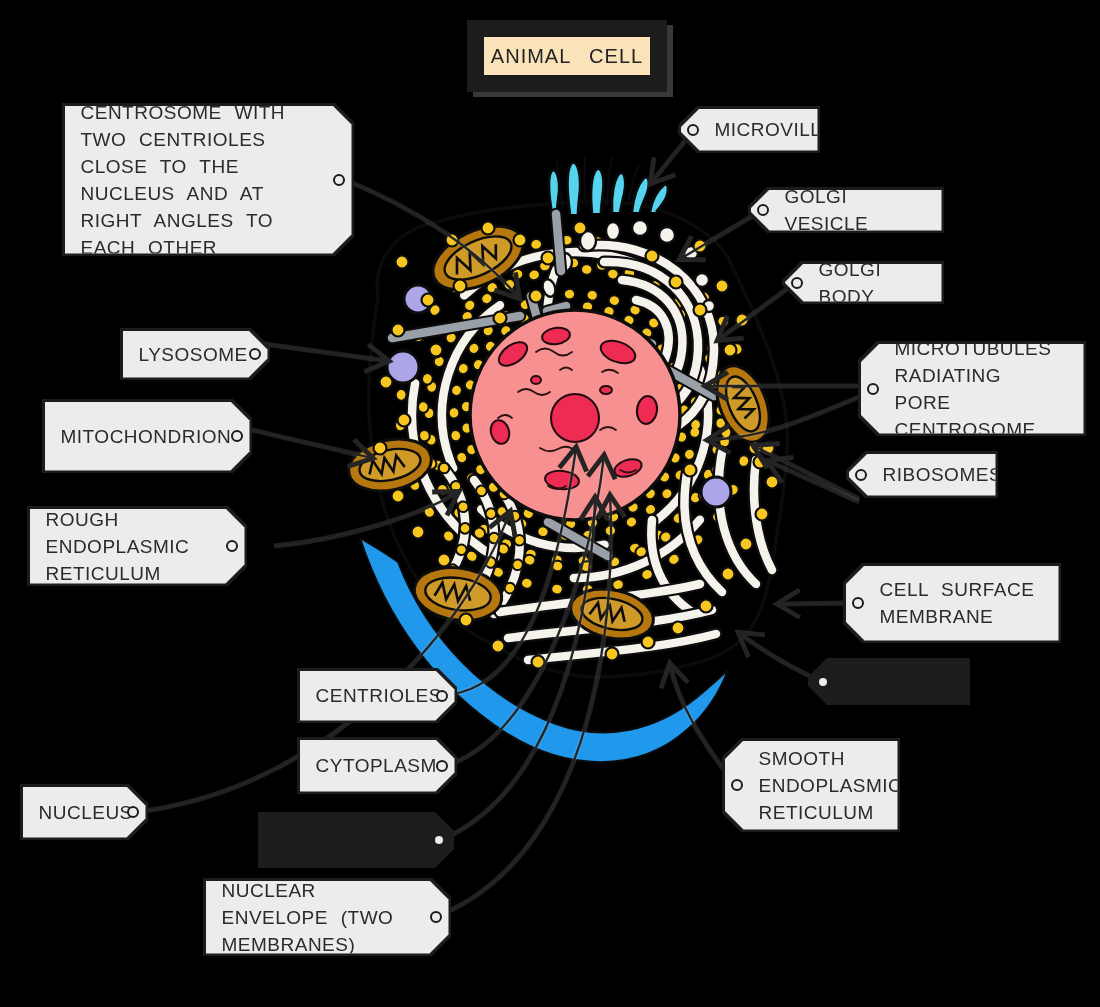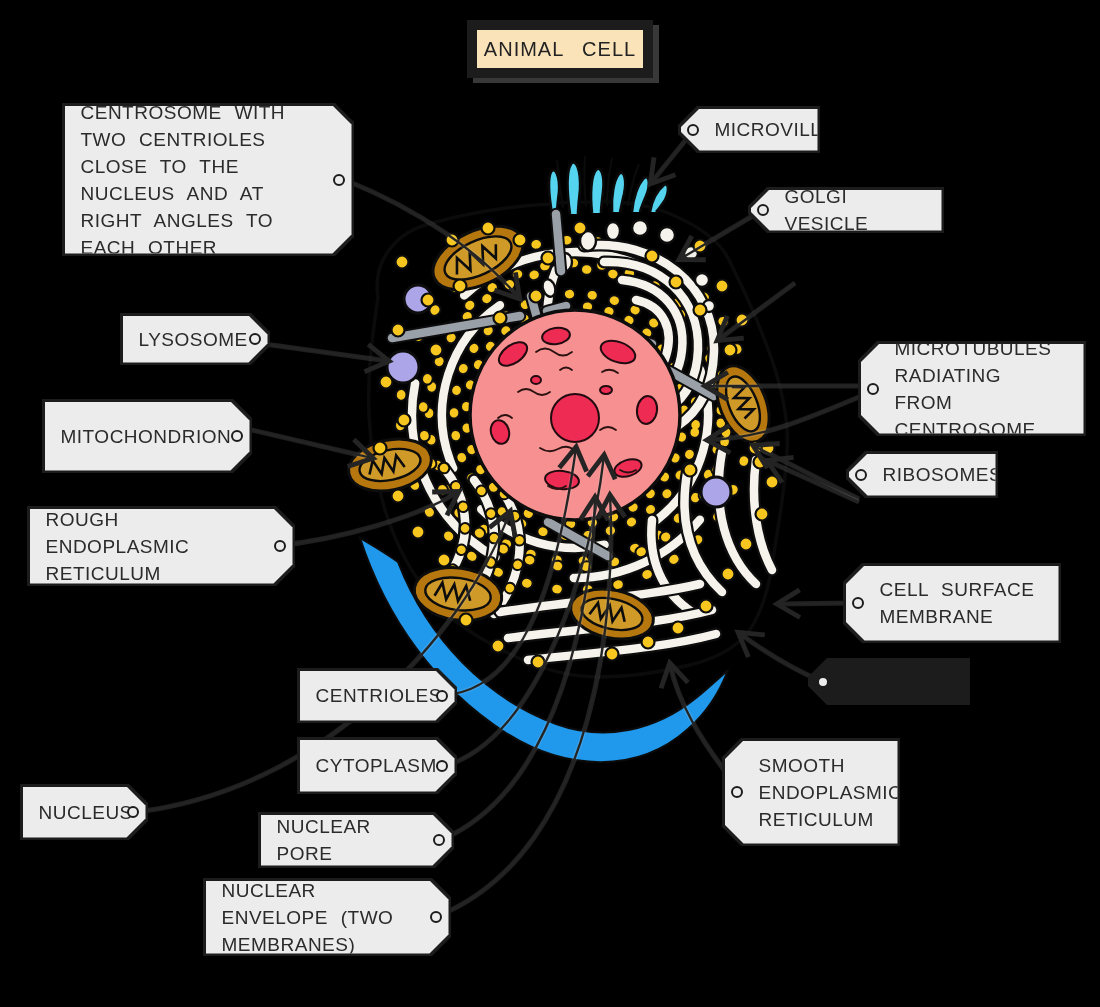--- a/index.html
+++ b/index.html
@@ -12,21 +12,21 @@
           box-sizing:border-box;color:var(--c-text,#2b2b2b);font-size:19px;line-height:27px;
           letter-spacing:.5px;word-spacing:7px;}
   .clipR,.clipR .tag-in{clip-path:polygon(0 0,calc(100% - 19px) 0,100% 19px,100% calc(100% - 19px),calc(100% - 19px) 100%,0 100%);}
   .clipL,.clipL .tag-in{clip-path:polygon(19px 0,100% 0,100% 100%,19px 100%,0 calc(100% - 19px),0 19px);}
   .tag.sideL .tag-in{padding:2px 32px 2px 16px;}
   .tag.sideR .tag-in{padding:2px 14px 2px 34px;}
   .dot{position:absolute;top:50%;margin-top:-6px;width:8px;height:8px;border:2.5px solid #1c1c1c;
        border-radius:50%;background:var(--c-label_box,#ececec);}
   .sideL .dot{right:9px;}
   .sideR .dot{left:9px;}
-  .title-tag{position:absolute;background:#1c1c1c;padding:10px;filter:drop-shadow(6px 5px 0 rgba(125,125,125,0.45));}
+  .title-tag{position:absolute;background:#1c1c1c;padding:17px;filter:drop-shadow(6px 5px 0 rgba(125,125,125,0.45));}
   .title-in{width:100%;height:100%;background:var(--c-title_box,#fbe3b9);display:flex;align-items:center;justify-content:center;
             box-sizing:border-box;color:#232323;font-size:20px;letter-spacing:1px;word-spacing:12px;}
   
   svg{position:absolute;left:0;top:0;}
   .cyto{fill:var(--c-cytoplasm,#55d4f0);}
   .outline{stroke:#0b0b0b;fill:none;}
   .ln{stroke:var(--c-leader_line,#242424);stroke-width:2.3;fill:none;}
   .halo{stroke:rgba(215,215,215,0.15);stroke-width:5;fill:none;}
   .erB{stroke:#0d0d0d;stroke-width:13;fill:none;stroke-linecap:round;}
   .erW{stroke:var(--c-er_white,#f6f3ec);stroke-width:8.5;fill:none;stroke-linecap:round;}
@@ -332,33 +332,33 @@
         <span>ANIMAL CELL</span>
       </div>
   </div>
 
   <div class="tag sideL clipR" style="left:62px;top:103px;width:292px;height:153px">
     <div class="tag-in clipR">
         <span>CENTROSOME WITH TWO CENTRIOLES CLOSE TO THE NUCLEUS AND AT RIGHT ANGLES TO EACH OTHER</span>
       </div>
     <div class="dot"></div>
   </div>
-  <div class="tag sideL clipR" style="left:120px;top:313px;width:150px;height:52px">
+  <div class="tag sideL clipR" style="left:120px;top:328px;width:150px;height:52px">
     <div class="tag-in clipR">
         <span>LYSOSOME</span>
       </div>
     <div class="dot"></div>
   </div>
   <div class="tag sideL clipR" style="left:42px;top:399px;width:210px;height:74px">
     <div class="tag-in clipR">
         <span>MITOCHONDRION</span>
       </div>
     <div class="dot"></div>
   </div>
-  <div class="tag sideL clipR" style="left:27px;top:506px;width:268px;height:80px">
+  <div class="tag sideL clipR" style="left:27px;top:506px;width:220px;height:80px">
     <div class="tag-in clipR">
         <span>ROUGH ENDOPLASMIC RETICULUM</span>
       </div>
     <div class="dot"></div>
   </div>
   <div class="tag sideL clipR" style="left:297px;top:668px;width:160px;height:55px">
     <div class="tag-in clipR">
         <span>CENTRIOLES</span>
       </div>
     <div class="dot"></div>
@@ -369,23 +369,20 @@
       </div>
     <div class="dot"></div>
   </div>
   <div class="tag sideL clipR" style="left:20px;top:784px;width:128px;height:56px">
     <div class="tag-in clipR">
         <span>NUCLEUS</span>
       </div>
     <div class="dot"></div>
   </div>
   <div class="tag sideL clipR" style="left:258px;top:812px;width:196px;height:56px">
-    <div class="tag-in clipR">
-        <span>NUCLEAR PORE</span>
-      </div>
     <div class="dot"></div>
   </div>
   <div class="tag sideL clipR" style="left:203px;top:878px;width:248px;height:78px">
     <div class="tag-in clipR">
         <span>NUCLEAR ENVELOPE (TWO MEMBRANES)</span>
       </div>
     <div class="dot"></div>
   </div>
 
   <div class="tag sideR clipL" style="left:678px;top:106px;width:142px;height:47px">
@@ -393,41 +390,47 @@
         <span>MICROVILLI</span>
       </div>
     <div class="dot"></div>
   </div>
   <div class="tag sideR clipL" style="left:748px;top:187px;width:196px;height:46px">
     <div class="tag-in clipL">
         <span>GOLGI VESICLE</span>
       </div>
     <div class="dot"></div>
   </div>
+  <div class="tag sideR clipL" style="left:782px;top:261px;width:162px;height:43px">
+    <div class="tag-in clipL">
+        <span>GOLGI BODY</span>
+      </div>
+    <div class="dot"></div>
+  </div>
   <div class="tag sideR clipL" style="left:858px;top:341px;width:228px;height:95px">
     <div class="tag-in clipL">
-        <span>MICROTUBULES RADIATING FROM CENTROSOME</span>
+        <span>MICROTUBULES RADIATING PORE CENTROSOME</span>
       </div>
     <div class="dot"></div>
   </div>
   <div class="tag sideR clipL" style="left:846px;top:451px;width:152px;height:47px">
     <div class="tag-in clipL">
         <span>RIBOSOMES</span>
       </div>
     <div class="dot"></div>
   </div>
   <div class="tag sideR clipL" style="left:843px;top:563px;width:218px;height:80px">
     <div class="tag-in clipL">
         <span>CELL SURFACE MEMBRANE</span>
       </div>
     <div class="dot"></div>
   </div>
   <div class="tag sideR clipL" style="left:808px;top:658px;width:162px;height:47px">
     <div class="dot"></div>
   </div>
-  <div class="tag sideR clipL" style="left:722px;top:738px;width:178px;height:108px">
+  <div class="tag sideR clipL" style="left:722px;top:738px;width:178px;height:94px">
     <div class="tag-in clipL">
         <span>SMOOTH ENDOPLASMIC RETICULUM</span>
       </div>
     <div class="dot"></div>
   </div>
 
 </div>
 
 </body></html>

